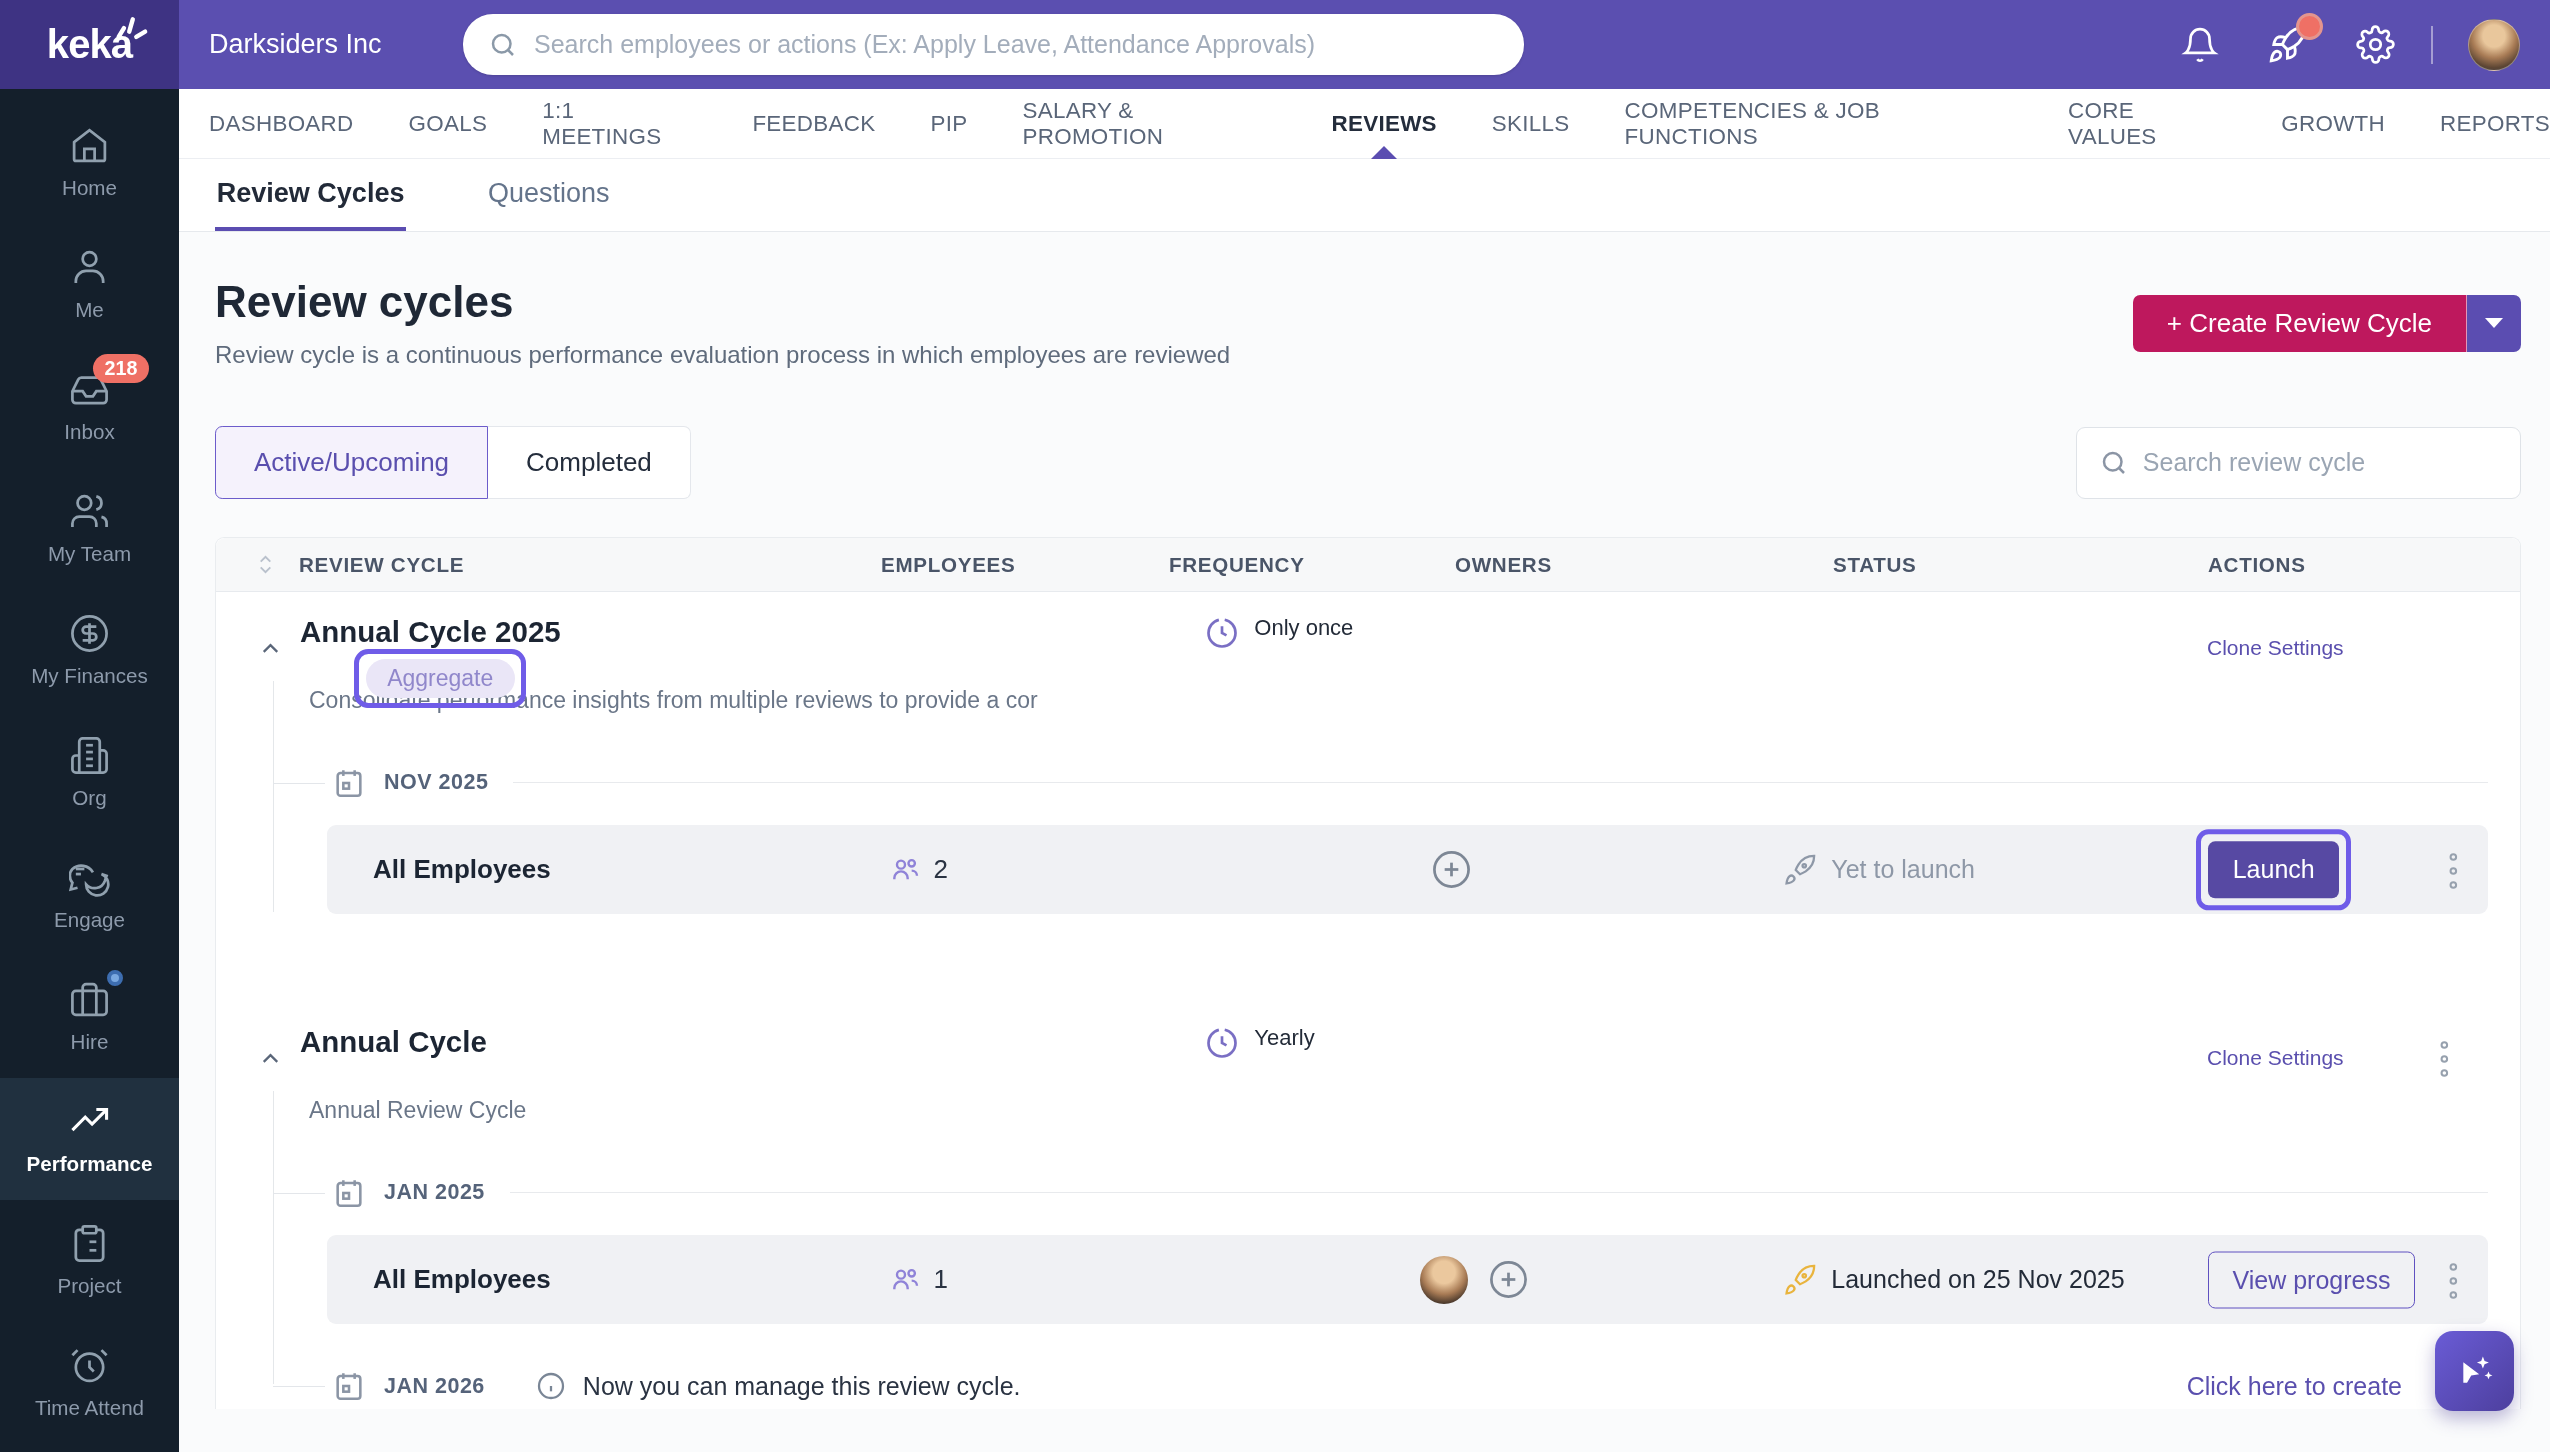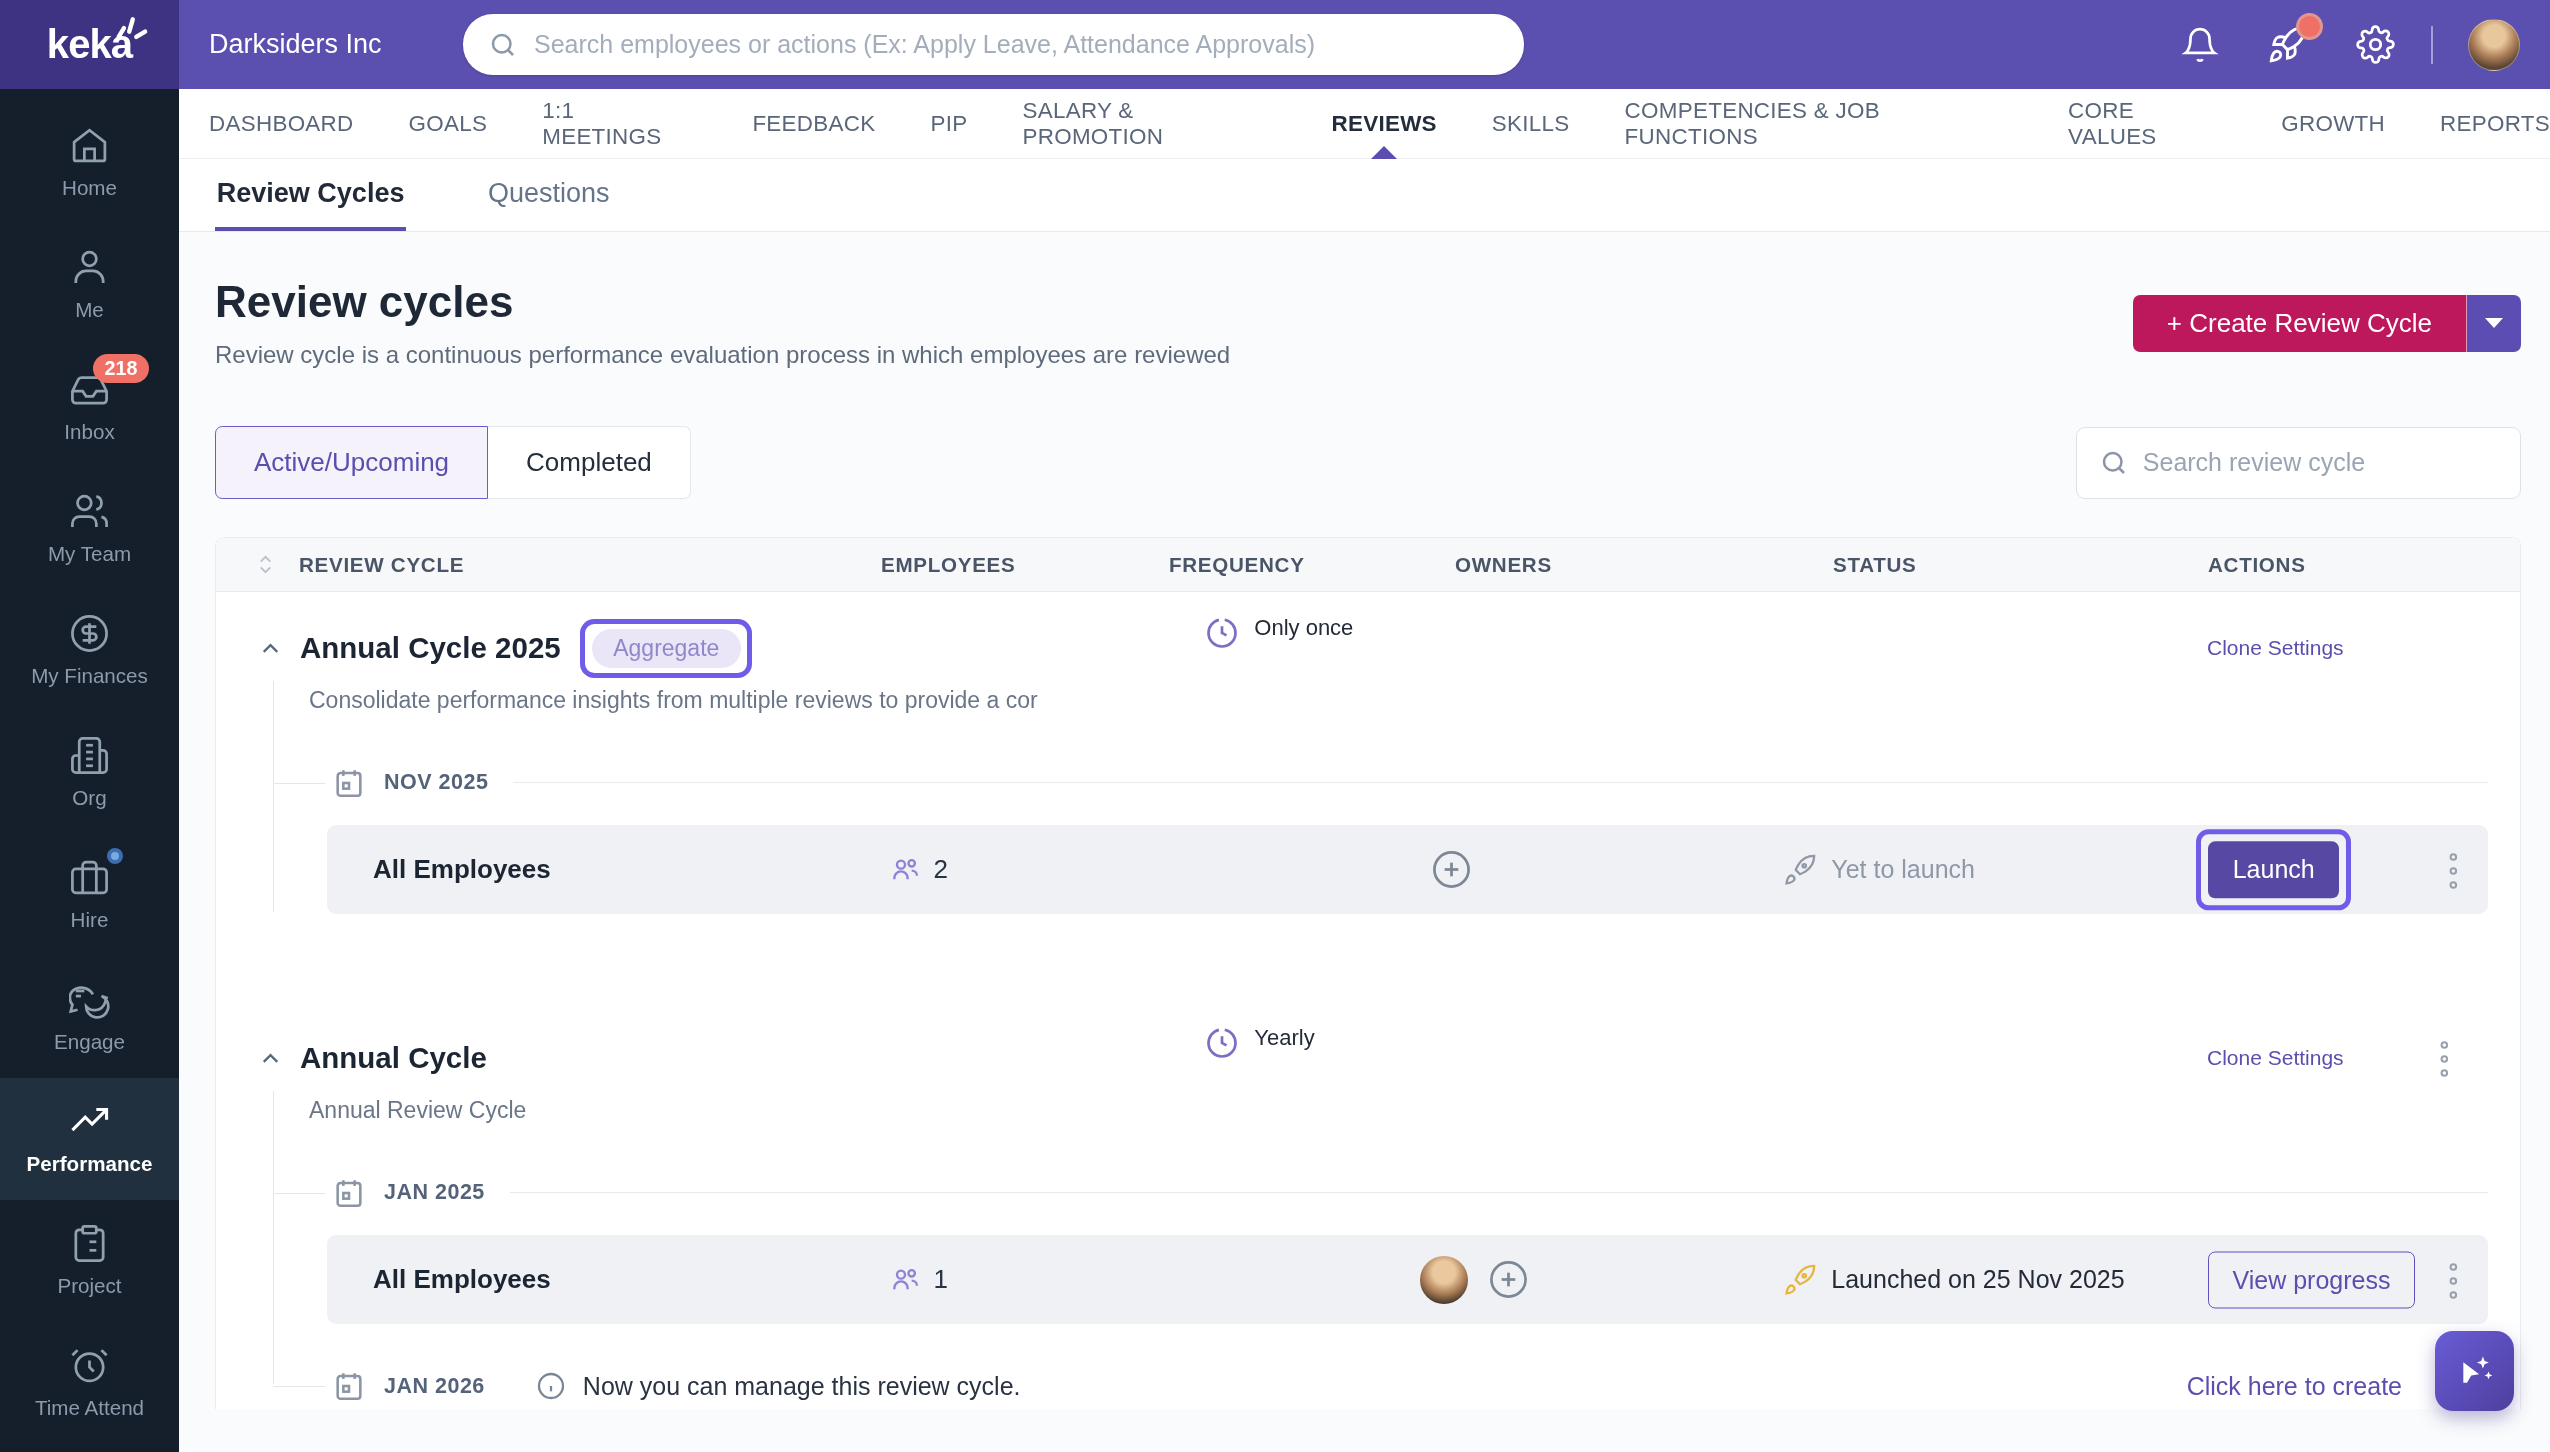--- a/index.html
+++ b/index.html
@@ -73,21 +73,21 @@
   .thead { position:relative; height:54px; background:#f7f8f9; border-bottom:0.9px solid #e7eaee; border-radius:9px 9px 0 0; }
   .th { position:absolute; top:0; height:54px; display:flex; align-items:center; font-size:20.6px; font-weight:700; color:#4a5568; letter-spacing:0.7px; }
   .th.c0 { left:83px; } .th.c1 { left:665px; } .th.c2 { left:953px; } .th.c3 { left:1239px; } .th.c4 { left:1617px; } .th.c5 { left:1992px; }
   .sort-ico { position:absolute; left:38px; top:14.3px; color:#b9c1cc; }
 
   .group { position:relative; padding-top:23px; }
   .group.first { padding-bottom:88px; }
   .tree-line { position:absolute; left:57px; width:0.9px; background:#e4e7ea; }
   .g-head { position:relative; height:66px; }
   .g-chevron { position:absolute; left:41px; top:19.7px; color:#5a6679; cursor:pointer; }
-  .g-name { position:absolute; left:84px; top:0; height:66px; display:flex; align-items:center; font-size:29.5px; font-weight:700; color:#1c2533; }
+  .g-name { position:absolute; left:84px; top:0; height:66px; display:flex; align-items:center; font-size:29.5px; font-weight:700; color:#1c2533;flex-direction:column; }
   .badge-hl { display:inline-flex; align-items:center; border:5.4px solid #6f5ce8; border-radius:14.3px; padding:4.5px 6.3px; margin-left:19.7px; }
   .agg-badge { background:#eae6f7; color:#9087cb; font-size:23px; font-weight:400; padding:6.3px 21.5px; border-radius:23px; white-space:nowrap; }
   .g-freq { position:absolute; left:988px; top:0; height:66px; display:flex; gap:14.3px; font-size:22px; color:#232b38; }
   .g-freq .clk { color:#7a6fc4; display:flex; }
   .g-clone { position:absolute; left:1991px; top:0; height:66px; display:flex; align-items:center; font-size:21px; color:#5a4fae; cursor:pointer; }
   .g-kebab { position:absolute; left:2223px; top:14.3px; cursor:pointer; }
   .g-desc { margin-left:93px; margin-top:5.4px; font-size:23px; color:#6a7688; height:34px; }
 
   .month-row { position:relative; height:46px; margin-top:39px; display:flex; align-items:center; padding-left:116px; }
   .month-row::before { content:""; position:absolute; left:57px; top:50%; width:52px; border-top:0.9px solid #e3e6ea; }
@@ -231,38 +231,38 @@
             <path d="M10 6h4"></path>
             <path d="M10 10h4"></path>
             <path d="M10 14h4"></path>
             <path d="M10 18h4"></path>
           </svg>
         </span>
       <span class="lbl">Org</span>
     </div>
     <div class="side-item">
       <span class="icon-wrap">
-        <svg width="41" height="41" viewBox="0 0 24 24" fill="none" stroke="currentColor" stroke-width="1.6">
-            <rect x="2" y="7" width="20" height="14" rx="2"></rect>
-            <path d="M16 21V5a2 2 0 0 0-2-2h-4a2 2 0 0 0-2 2v16"></path>
-          </svg>
-        <span class="hire-dot"></span>
-      </span>
-      <span class="lbl">Hire</span>
-    </div>
-    <div class="side-item">
-      <span class="icon-wrap">
           <svg width="41" height="41" viewBox="0 0 24 24" fill="none" stroke="currentColor" stroke-width="1.6">
             <path d="M14 9a8 8 0 0 0-12-2c-2 2-2 6 0 8l-1 4 4-1"></path>
             <path d="M10 16a6.5 6.5 0 1 0 9-6l3 1-1 3a6.5 6.5 0 0 1-11 2z"></path>
             <path d="M4 7h5"></path>
             <path d="M4 10h3"></path>
           </svg>
         </span>
       <span class="lbl">Engage</span>
+    </div>
+    <div class="side-item">
+      <span class="icon-wrap">
+        <svg width="41" height="41" viewBox="0 0 24 24" fill="none" stroke="currentColor" stroke-width="1.6">
+            <rect x="2" y="7" width="20" height="14" rx="2"></rect>
+            <path d="M16 21V5a2 2 0 0 0-2-2h-4a2 2 0 0 0-2 2v16"></path>
+          </svg>
+        <span class="hire-dot"></span>
+      </span>
+      <span class="lbl">Hire</span>
     </div>
     <div class="side-item active">
       <span class="icon-wrap">
           <svg width="41" height="41" viewBox="0 0 24 24" fill="none" stroke="currentColor" stroke-width="1.8">
             <path d="m2 17 7.5-7.5 4 4L22 5"></path>
             <path d="M16 5h6v6"></path>
           </svg>
         </span>
       <span class="lbl">Performance</span>
     </div>

